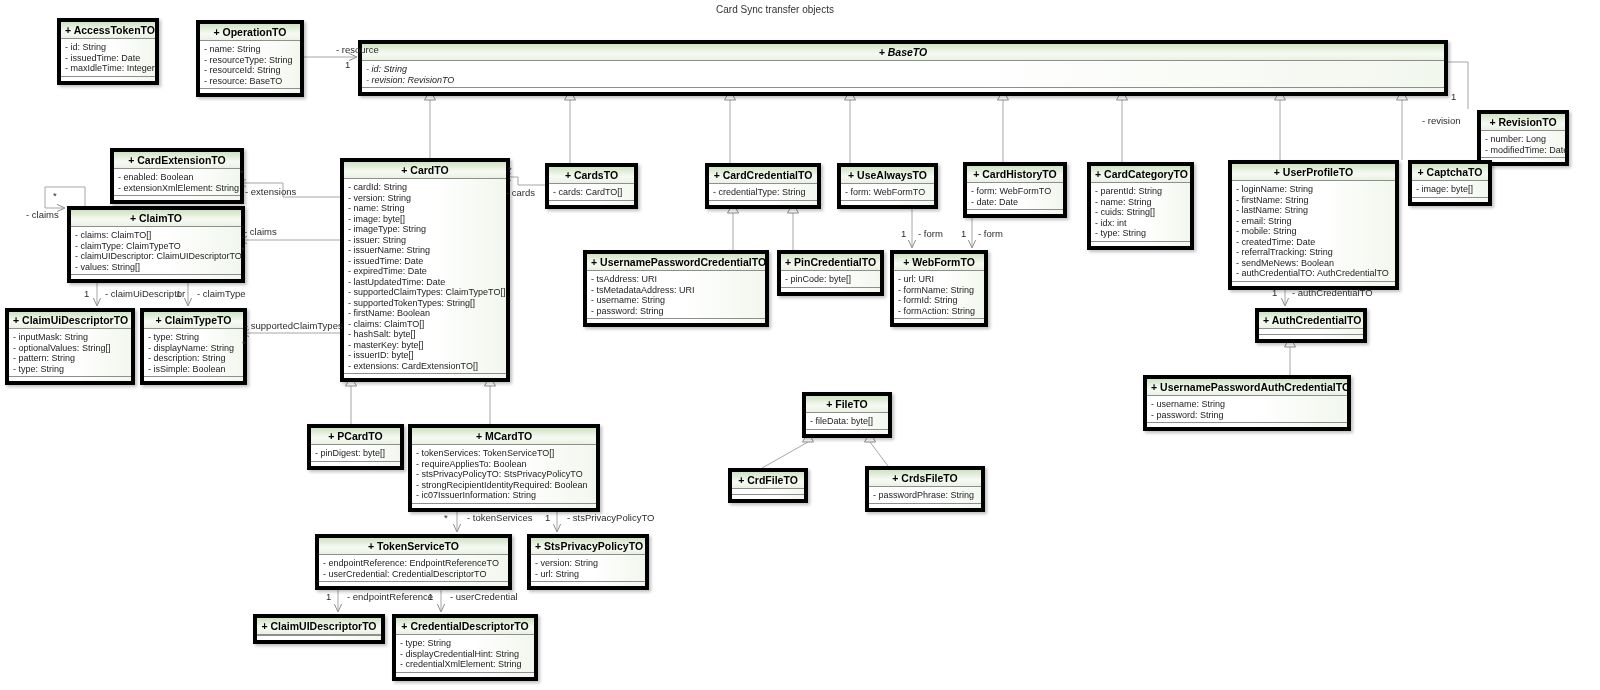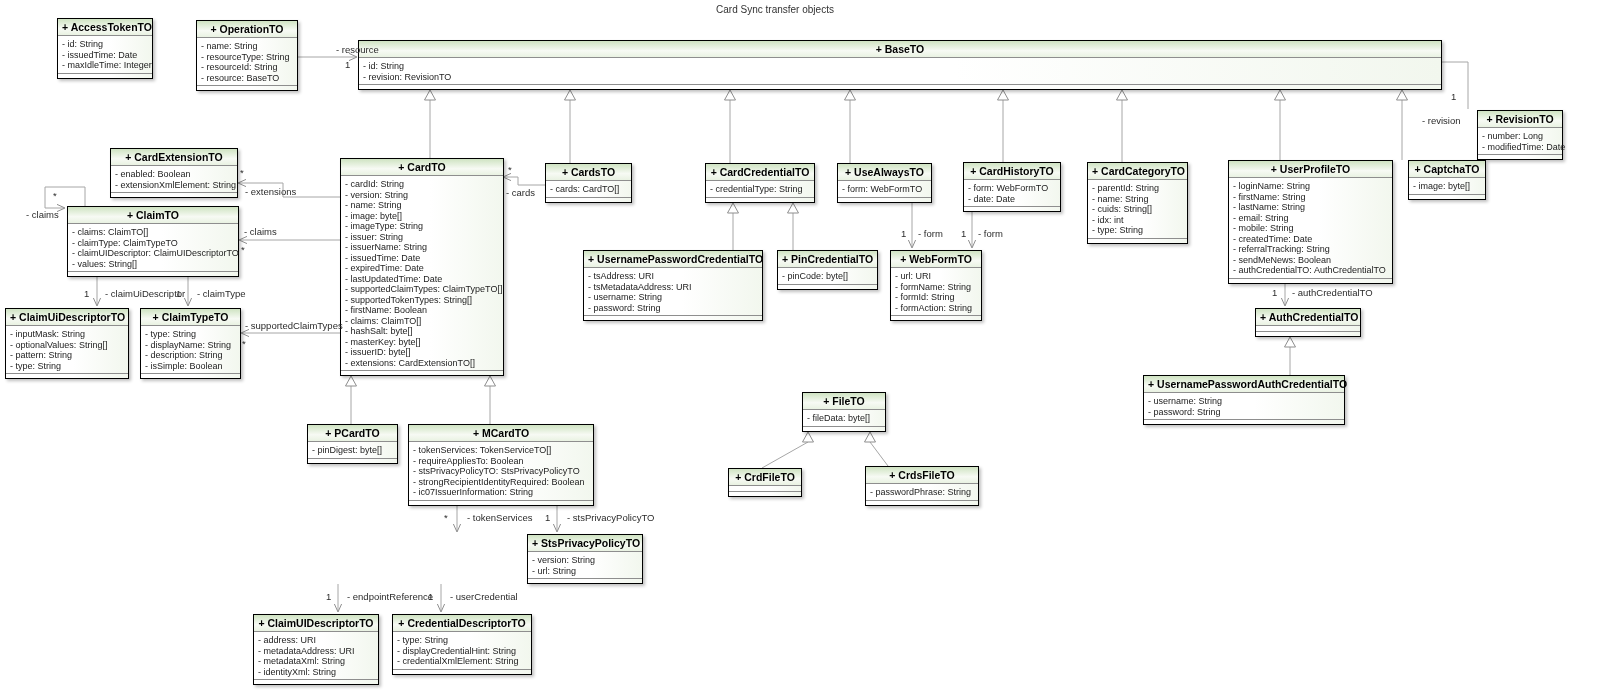--- a/index.html
+++ b/index.html
@@ -1,21 +1,21 @@
 <!DOCTYPE html>
 <html><head>
 <meta charset="utf-8">
 <style>
   html,body{margin:0;padding:0;background:#fff;}
   #canvas{position:relative;width:1600px;height:690px;background:#ffffff;overflow:hidden;
           font-family:"Liberation Sans",sans-serif;}
   #edges{position:absolute;left:0;top:0;width:1600px;height:690px;}
   #title{position:absolute;left:775px;top:4px;transform:translateX(-50%);
          font-size:10px;color:#333;white-space:nowrap;}
-  .cls{position:absolute;background:#fff;border:1px solid #000000;
+  .cls{position:absolute;background:#fff;border:4px solid #000000;
        box-shadow:2px 2px 3px rgba(0,0,0,0.25);font-size:9px;}
   .cls .hd{font-weight:bold;font-size:10.5px;line-height:12px;text-align:center;
        padding:2px 4px;white-space:nowrap;border-bottom:1px solid #8e8e8e;color:#000;
        background:linear-gradient(180deg,#cfe3c2 0%,#f7faf4 60%,#e9f2e2 100%);}
   .cls .at{padding:3px 4px 2px 4px;color:#222;
        background:linear-gradient(90deg,#ffffff 55%,#f2f7ee 100%);}
   .cls .at div{line-height:10.5px;white-space:nowrap;}
   .cls .at.empty{height:5px;padding:0;}
   .cls .ft{height:4px;border-top:1px solid #8e8e8e;
        background:linear-gradient(90deg,#ffffff 55%,#f2f7ee 100%);}
@@ -101,21 +101,21 @@
     <div class="cls" style="left: 196px; top: 20px; width: 100px;">
       <div class="hd">+ OperationTO</div>
       <div class="at">
         <div>- name: String</div>
         <div>- resourceType: String</div>
         <div>- resourceId: String</div>
         <div>- resource: BaseTO</div>
       </div>
       <div class="ft"></div>
     </div>
-    <div class="cls" style="left: 358px; top: 40px; width: 1082px;">
+    <div class="cls" style="left: 358px; top: 40px; width: 1082px; font-style: italic;">
       <div class="hd">+ BaseTO</div>
       <div class="at">
         <div>- id: String</div>
         <div>- revision: RevisionTO</div>
       </div>
       <div class="ft"></div>
     </div>
     <div class="cls" style="left: 1477px; top: 110px; width: 84px;">
       <div class="hd">+ RevisionTO</div>
       <div class="at">
@@ -318,36 +318,38 @@
       <div class="hd">+ MCardTO</div>
       <div class="at">
         <div>- tokenServices: TokenServiceTO[]</div>
         <div>- requireAppliesTo: Boolean</div>
         <div>- stsPrivacyPolicyTO: StsPrivacyPolicyTO</div>
         <div>- strongRecipientIdentityRequired: Boolean</div>
         <div>- ic07IssuerInformation: String</div>
       </div>
       <div class="ft"></div>
     </div>
+    <div class="cls" style="left: 315px; top: 534px; width: 189px;">
+      <div class="hd">+ TokenServiceTO</div>
+      <div class="at">
+        <div>- endpointReference: EndpointReferenceTO</div>
+        <div>- userCredential: CredentialDescriptorTO</div>
+      </div>
+      <div class="ft"></div>
+    </div>
     <div class="cls" style="left: 527px; top: 534px; width: 114px;">
       <div class="hd">+ StsPrivacyPolicyTO</div>
       <div class="at">
         <div>- version: String</div>
         <div>- url: String</div>
       </div>
       <div class="ft"></div>
     </div>
     <div class="cls" style="left: 253px; top: 614px; width: 124px;">
       <div class="hd">+ ClaimUIDescriptorTO</div>
-      <div class="at">
-        <div>- address: URI</div>
-        <div>- metadataAddress: URI</div>
-        <div>- metadataXml: String</div>
-        <div>- identityXml: String</div>
-      </div>
       <div class="ft"></div>
     </div>
     <div class="cls" style="left: 392px; top: 614px; width: 138px;">
       <div class="hd">+ CredentialDescriptorTO</div>
       <div class="at">
         <div>- type: String</div>
         <div>- displayCredentialHint: String</div>
         <div>- credentialXmlElement: String</div>
       </div>
       <div class="ft"></div>

